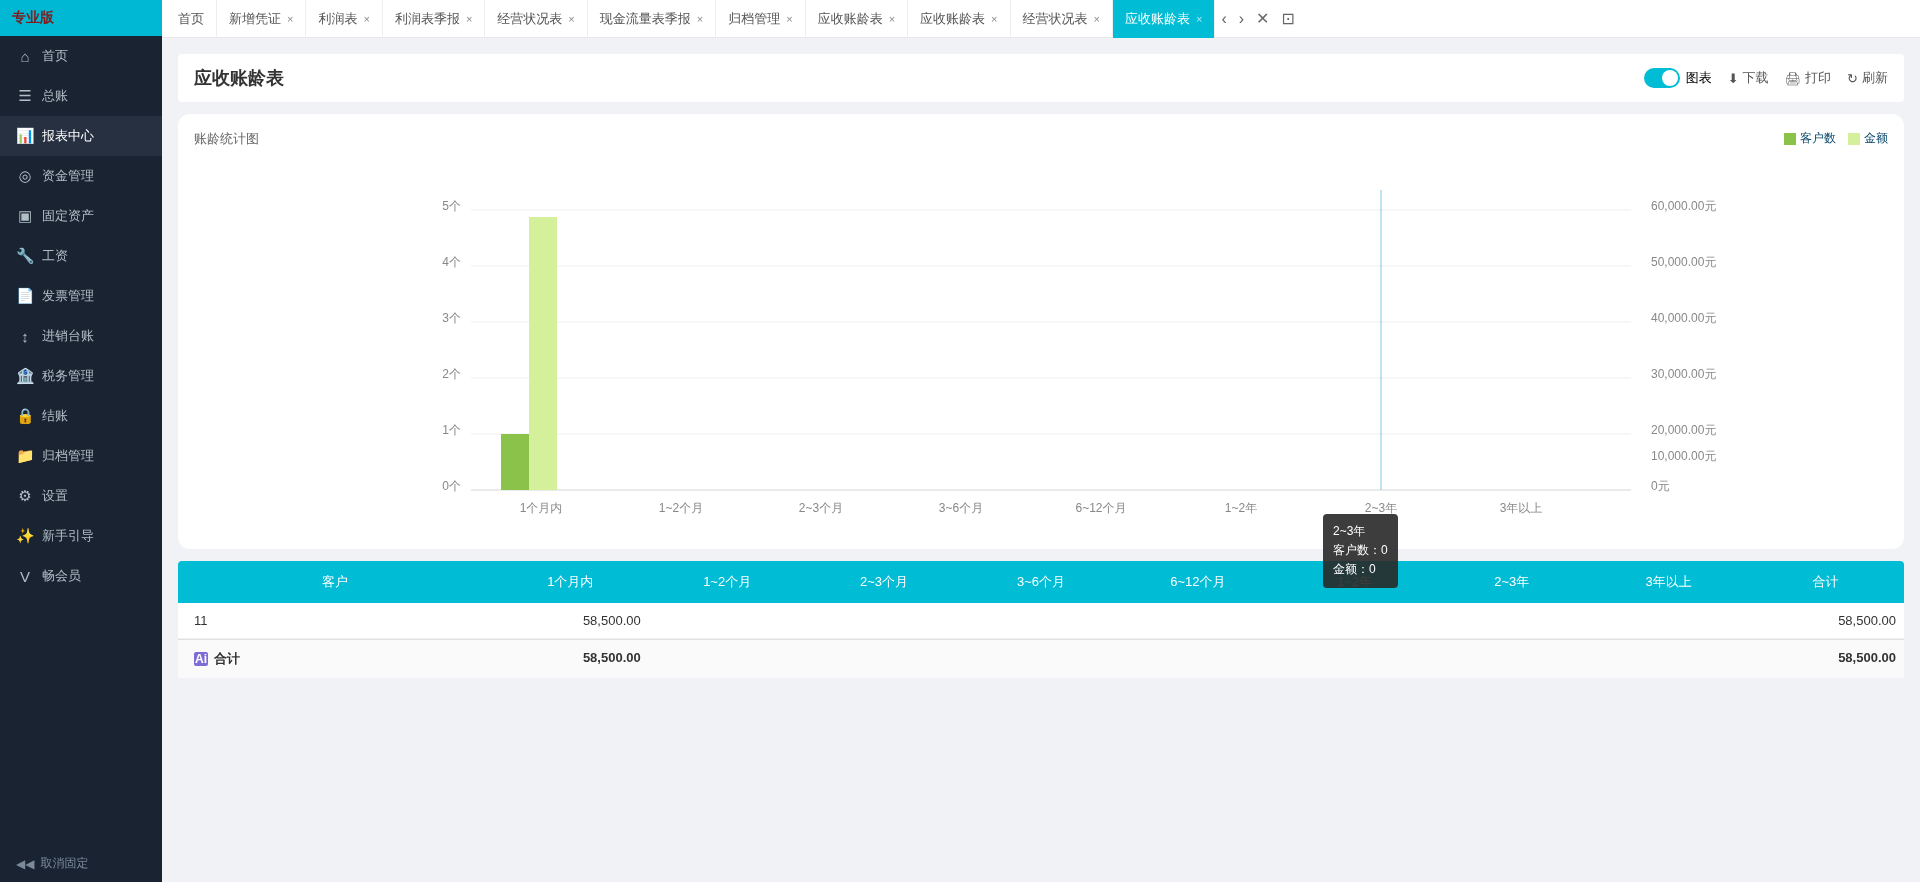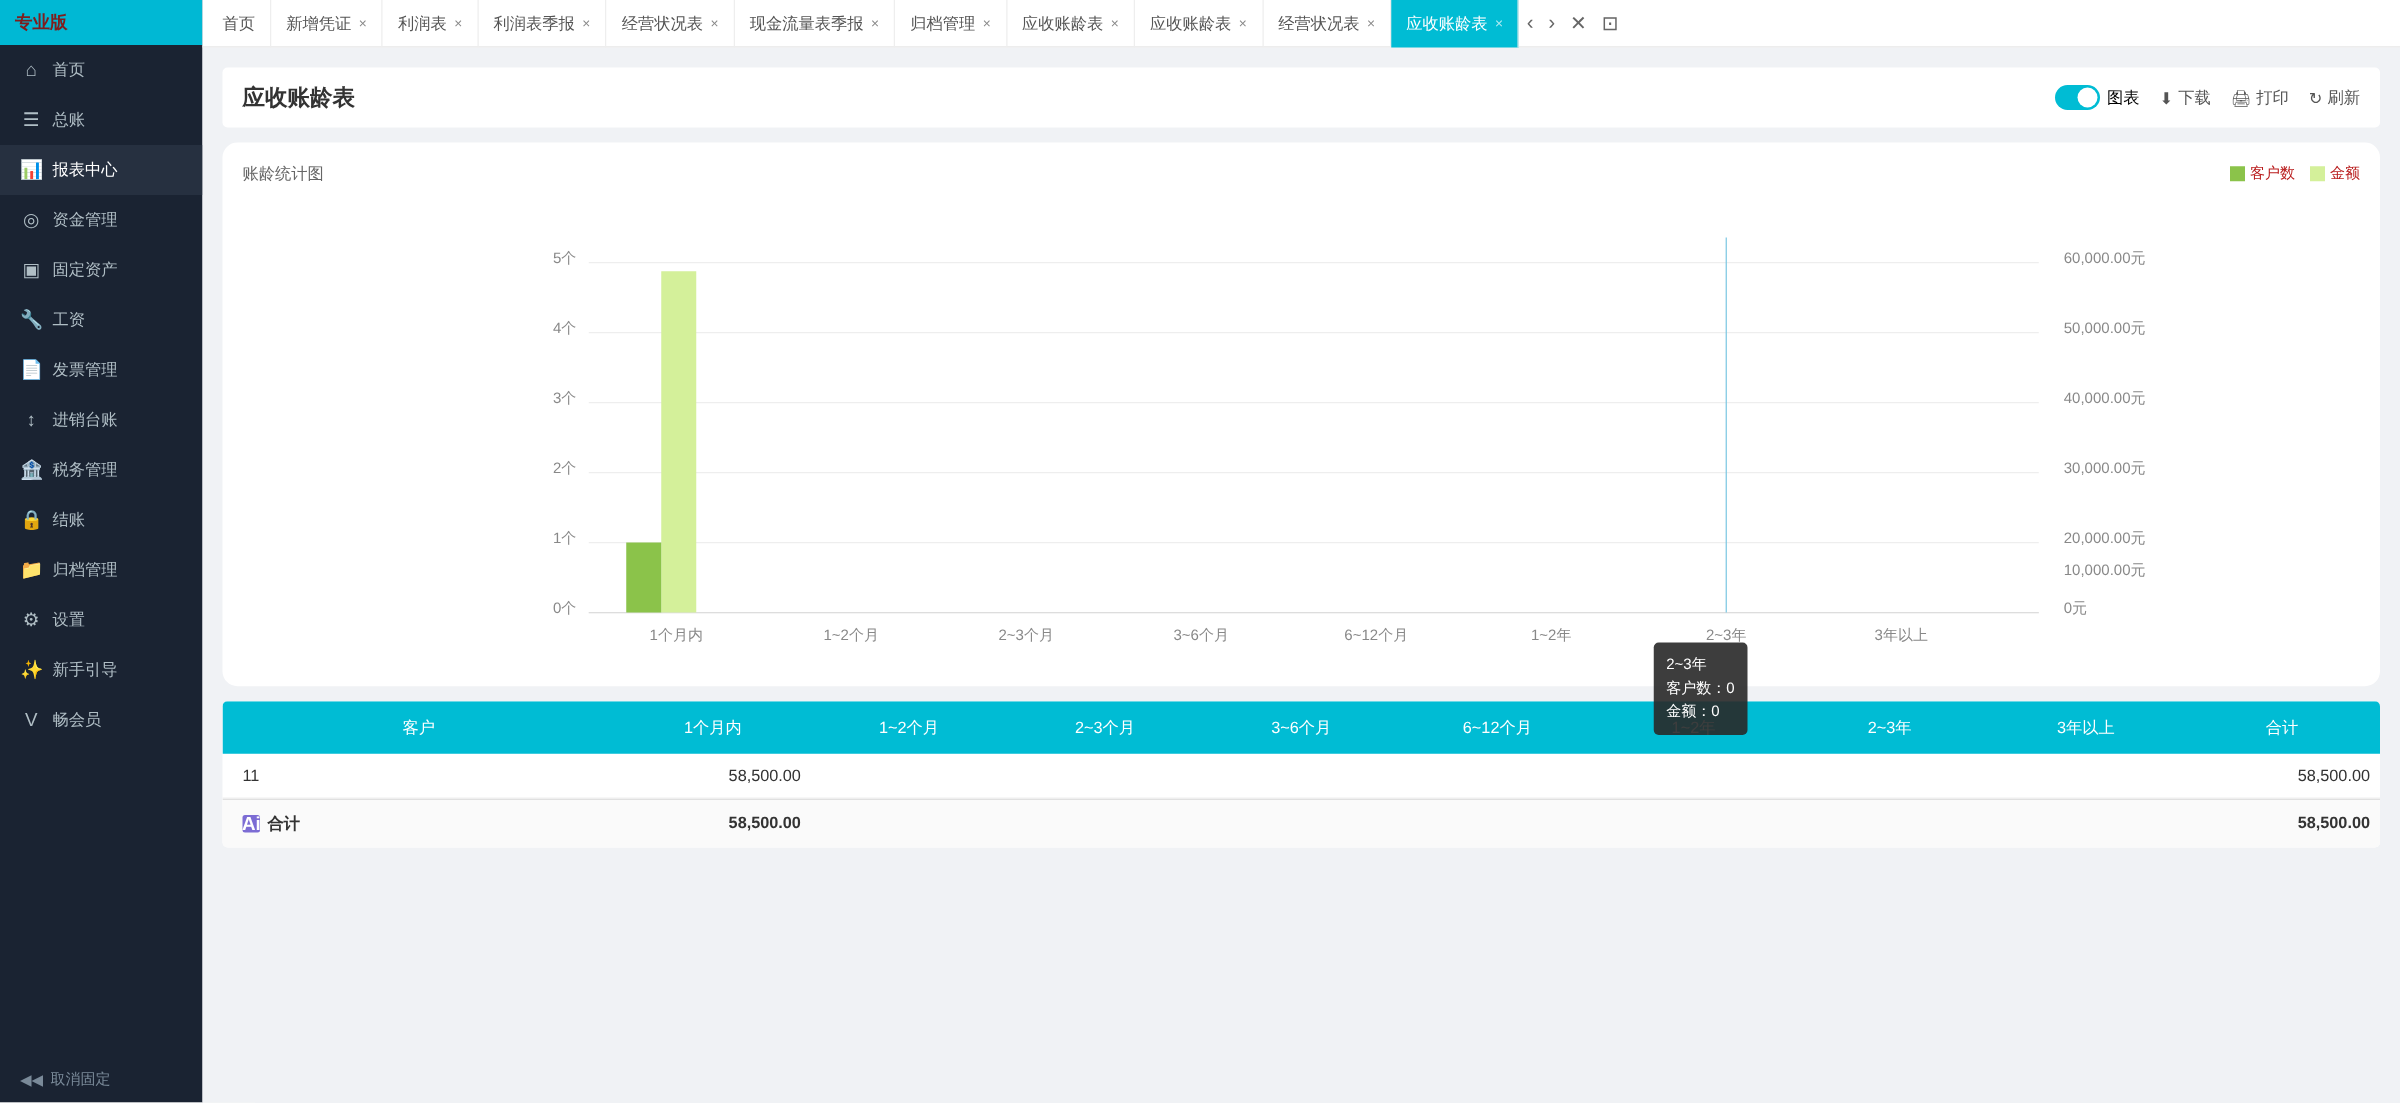--- a/index.html
+++ b/index.html
@@ -141,21 +141,21 @@
     }
 
     
     .chart-card {
       background: white;
       border-radius: 12px;
       padding: 16px;
       position: relative;
     }
     .chart-title { font-size: 13px; color: #666; margin-bottom: 12px; }
-    .legend { position: absolute; top: 16px; right: 16px; display: flex; gap: 12px; align-items: center; font-size: 12px; color: #b91c1c; }
+    .legend { position: absolute; top: 16px; right: 16px; display: flex; gap: 12px; align-items: center; font-size: 12px; color: #0c4a6e; }
     .legend-item { display: flex; align-items: center; gap: 4px; }
     .legend-dot { width: 12px; height: 12px; }
 
     
     .data-table {
       background: white;
       border-radius: 4px;
       overflow: hidden;
     }
     .table-header {
@@ -196,21 +196,21 @@
     }
     .table-footer .td:first-child {
       display: flex; align-items: center; gap: 6px;
       text-align: left; padding-left: 16px; font-weight: bold;
     }
     .footer-icon {
       width: 14px; height: 14px;
       background: #7c6cd4;
       border-radius: 2px;
       color: white;
-      font-size: 15px;
+      font-size: 12px;
       display: inline-flex; align-items: center; justify-content: center;
     }
 
     
     ::-webkit-scrollbar { width: 6px; }
     ::-webkit-scrollbar-track { background: #f1f1f1; }
     ::-webkit-scrollbar-thumb { background: #ccc; border-radius: 3px; }
 
     
     .tooltip-box {

